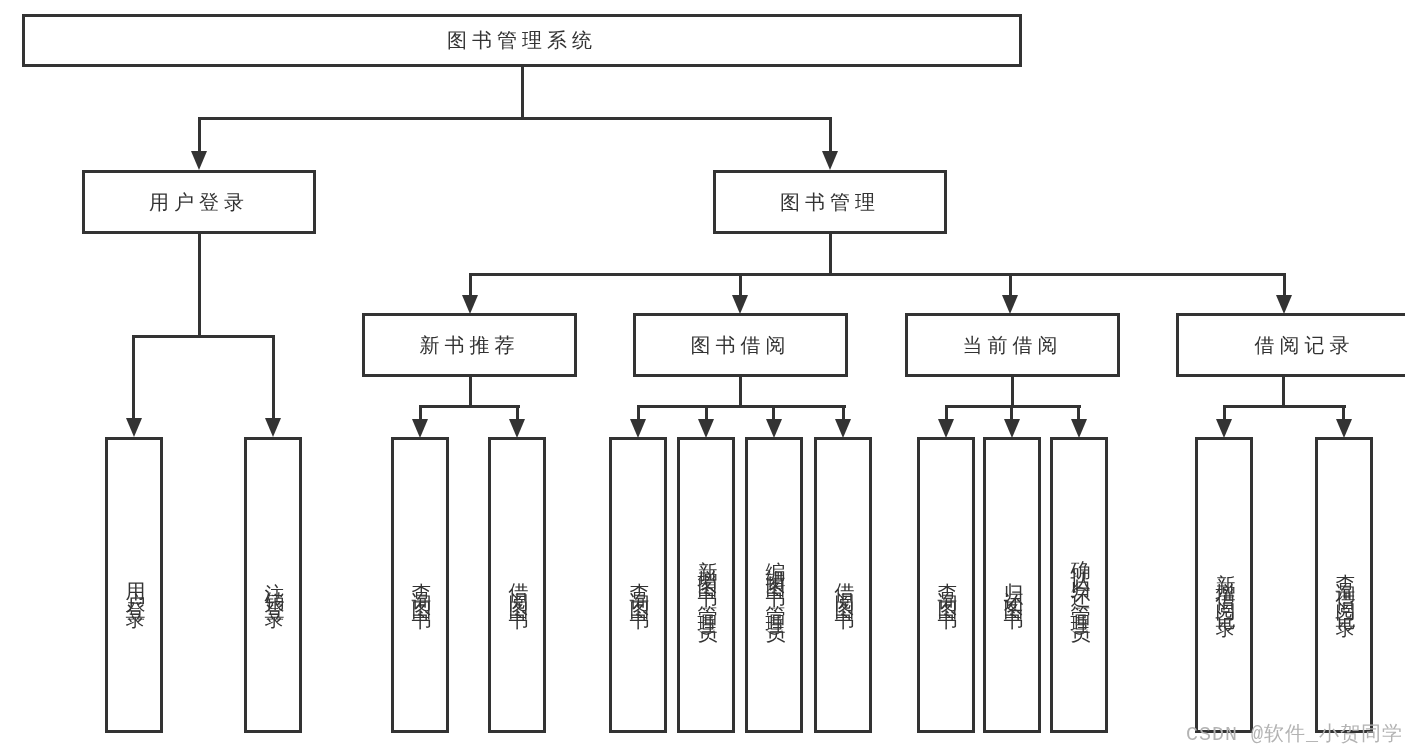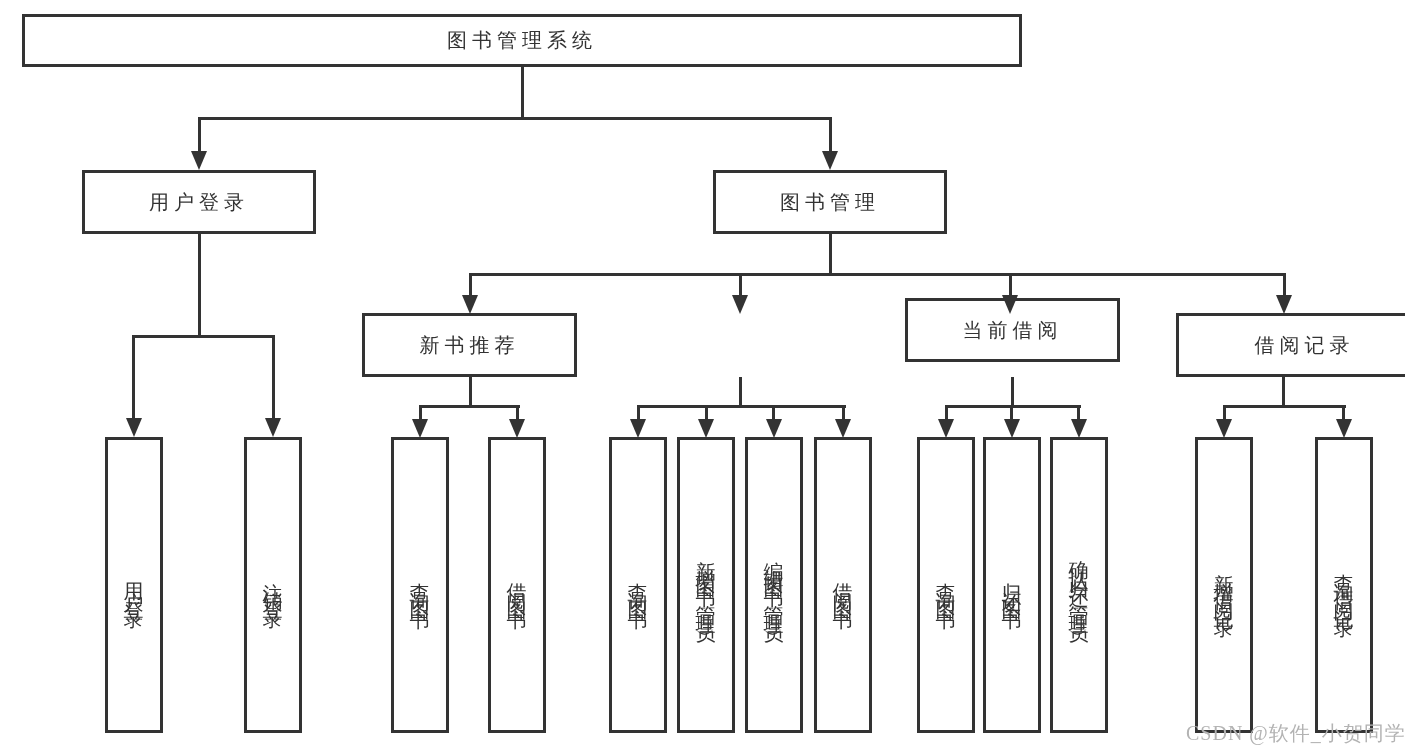--- a/index.html
+++ b/index.html
@@ -2,21 +2,21 @@
 <html style="--line-color: #333333; --text-color: #333333; --bg-color: #ffffff; --watermark-color: #b3b3b3;"><head>
 <meta charset="utf-8">
 <style>
   * { margin: 0; padding: 0; box-sizing: border-box; }
   html, body { background: #ffffff; }
   #canvas {
     position: relative;
     width: 1405px;
     height: 747px;
     background: var(--bg-color, #ffffff);
-    font-family: Liberation Serif, serif;
+    font-family: Liberation Mono, monospace;
     color: var(--text-color, #333333);
     overflow: hidden;
   }
   .node {
     position: absolute;
     border: 3px solid var(--line-color, #333333);
     background: #ffffff;
     display: flex;
     align-items: center;
     justify-content: center;
@@ -64,21 +64,22 @@
 <body>
 
 <div id="canvas">
 
   <div class="node" style="left:22px; top:14px; width:1000px; height:53px;">图书管理系统</div>
 
   <div class="node" style="left:82px; top:170px; width:234px; height:64px;">用户登录</div>
   <div class="node" style="left:362px; top:313px; width:215px; height:64px;">新书推荐</div>
 
   <div class="node" style="left:713px; top:170px; width:234px; height:64px;">图书管理</div>
-  <div class="node" style="left:905px; top:298px; width:215px; height:64px;">当前借阅</div>
+  <div class="node" style="left:633px; top:313px; width:215px; height:64px;">图书借阅</div>
+  <div class="node" style="left:905px; top:313px; width:215px; height:64px;">当前借阅</div>
   <div class="node" style="left:1176px; top:313px; width:257px; height:64px;">借阅记录</div>
 
   <div class="vnode" style="left:105px;">用户登录</div>
   <div class="vnode" style="left:244px;">注销登录</div>
   <div class="vnode" style="left:391px;">查询图书</div>
   <div class="vnode" style="left:488px;">借阅图书</div>
   <div class="vnode" style="left:609px;">查询图书</div>
   <div class="vnode" style="left:677px;">新增图书（管理员）</div>
   <div class="vnode" style="left:745px;">编辑图书（管理员）</div>
   <div class="vnode" style="left:814px;">借阅图书</div>

